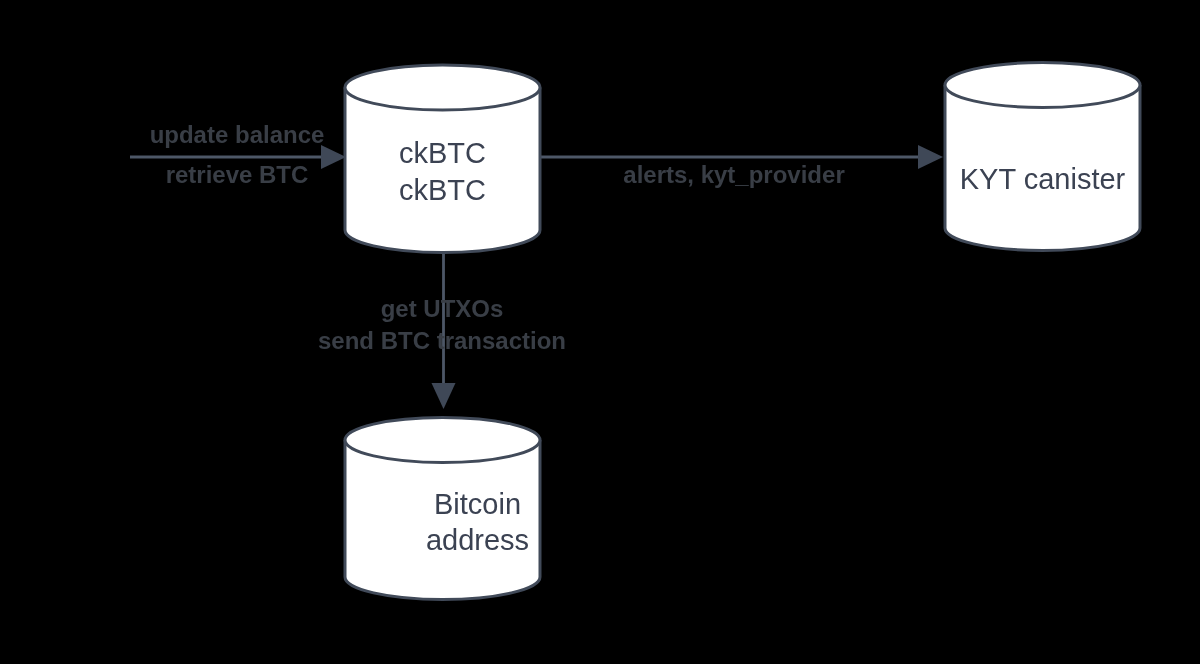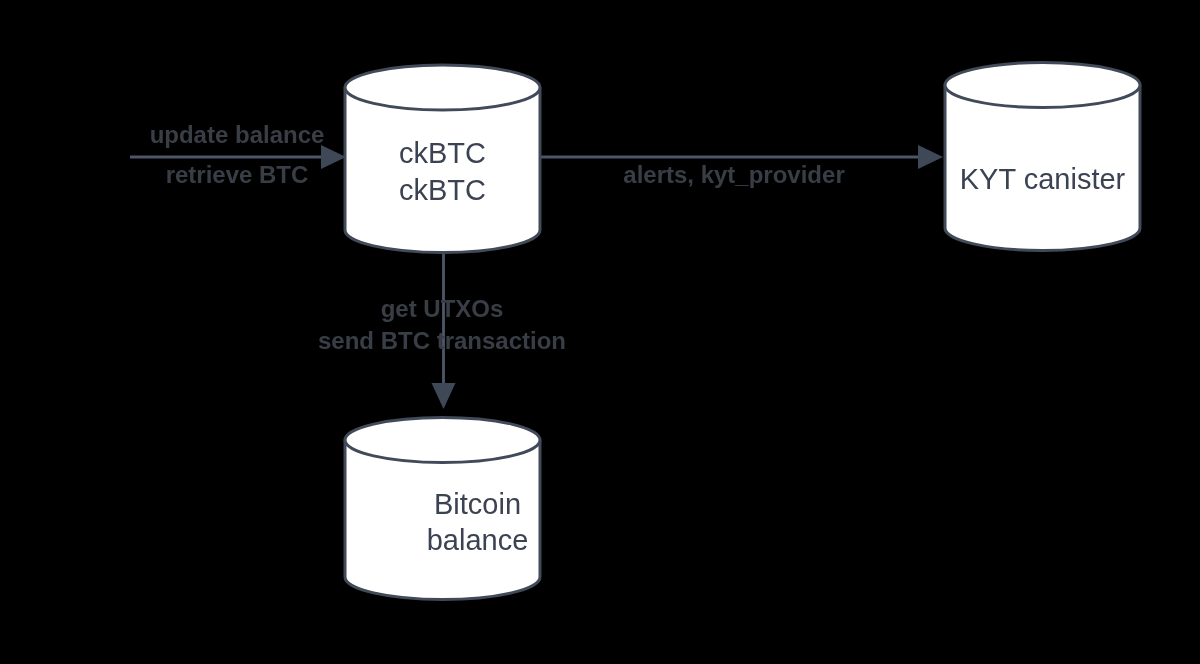--- a/index.html
+++ b/index.html
@@ -63,21 +63,21 @@
 
   <div class="node-label" style="left:345px; top:135px; width:195px;">
     <div>ckBTC</div>
     <div>ckBTC</div>
   </div>
 
   <div class="node-label" style="left:945px; top:161px; width:195px;">KYT canister</div>
 
   <div class="node-label" style="left:345px; top:486px; width:195px; line-height:36px;margin-left:35px;">
     <div>Bitcoin</div>
-    <div>balance</div>
+    <div>address</div>
   </div>
 
   <div class="edge-label" style="left:237px; top:123px;">update balance</div>
   <div class="edge-label" style="left:237px; top:163px;">retrieve BTC</div>
 
   <div class="edge-label" style="left:734px; top:163px;">alerts, kyt_provider</div>
 
   <div class="edge-label" style="left:442px; top:297px;">get UTXOs</div>
   <div class="edge-label" style="left:442px; top:329px;text-align:right;">send BTC transaction</div>
 

